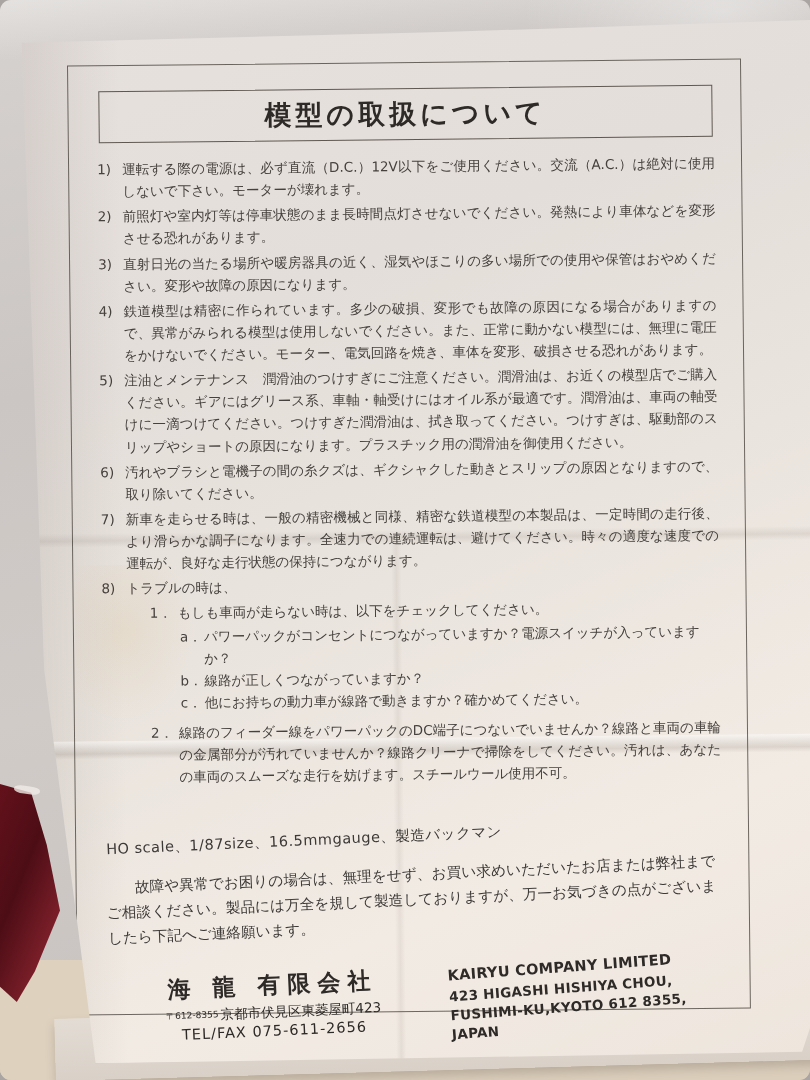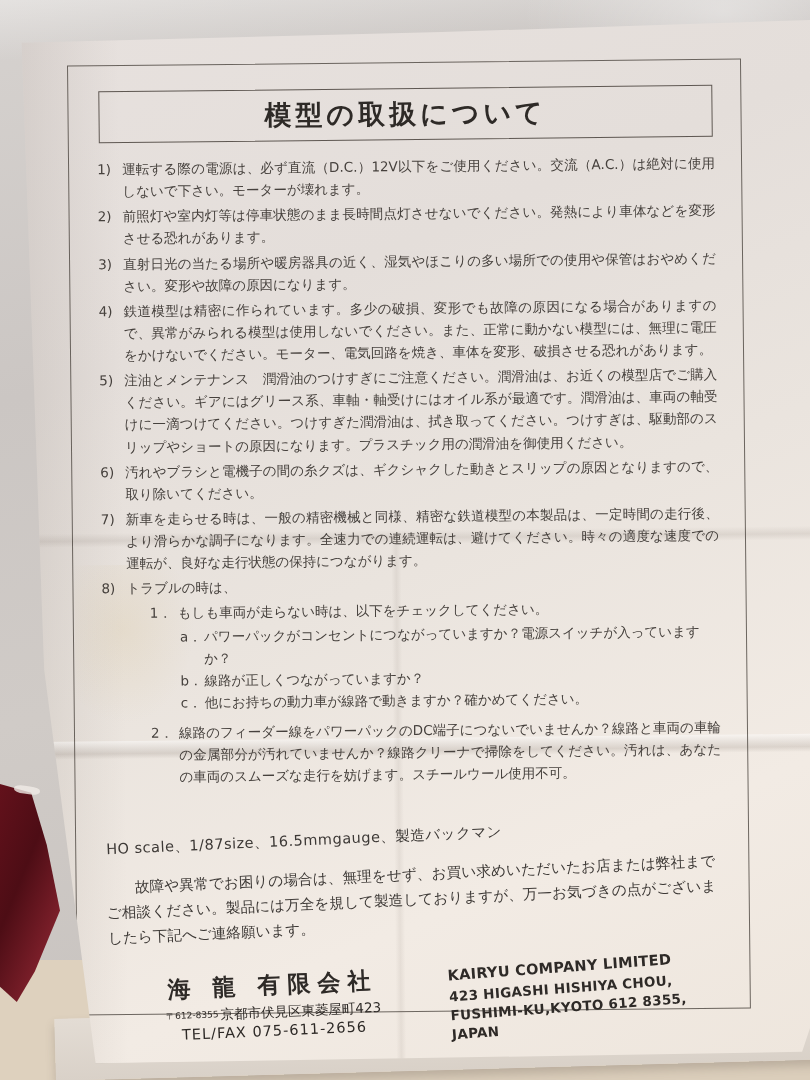--- a/index.html
+++ b/index.html
@@ -1,19 +1,20 @@
 <!DOCTYPE html>
 <html lang="ja"><head>
 <meta charset="utf-8">
 <style>
   html,body{margin:0;padding:0;background:#aaa5a2;}
   .photo{
     position:relative;width:810px;height:1080px;overflow:hidden;
     background:linear-gradient(168deg,#d6d2cf 0%,#cbc6c3 32%,#d0cbc7 58%,#c4bfbc 100%);
     font-family:"DejaVu Sans","Liberation Sans",sans-serif;
+    border-radius:11px;
   }
   
   .cloth-fold{position:absolute;pointer-events:none;}
   .fold-a{left:0;top:0;width:810px;height:60px;
     background:linear-gradient(175deg,rgba(255,255,255,0.35),rgba(120,112,108,0.12) 80%);}
   .fold-b{left:520px;top:0;width:290px;height:120px;
     background:radial-gradient(ellipse at 70% 10%,rgba(255,255,255,0.4),transparent 70%);}
   .fold-c{right:0;top:90px;width:60px;height:700px;
     background:linear-gradient(90deg,transparent,rgba(110,102,98,0.18));}
   

